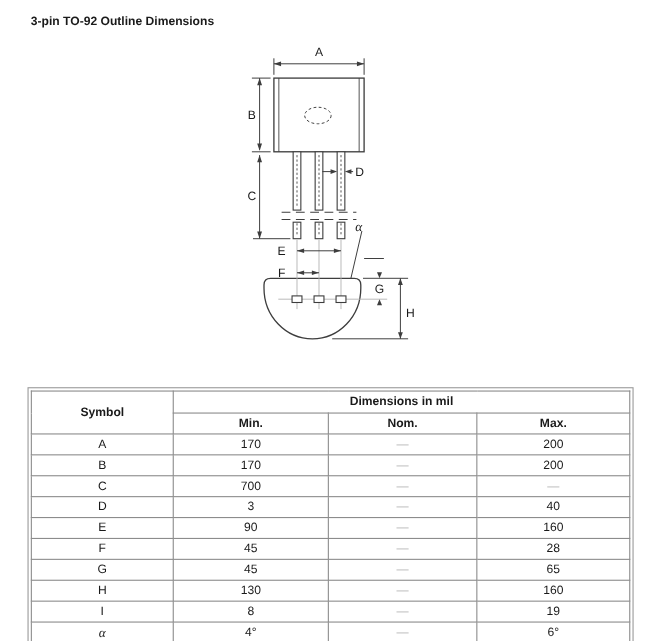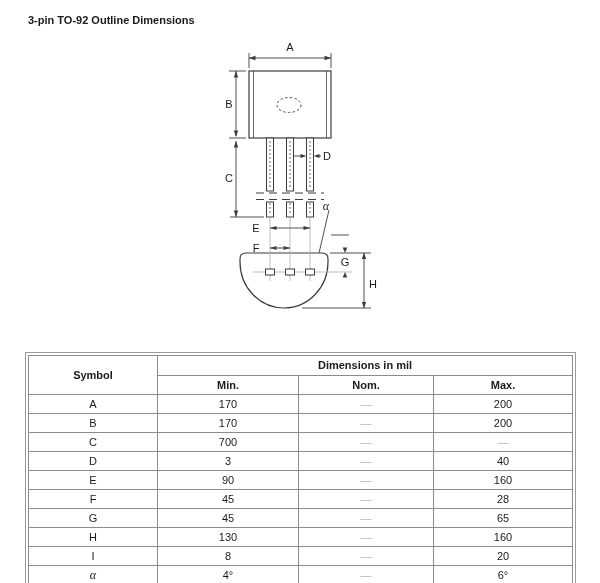--- a/index.html
+++ b/index.html
@@ -221,21 +221,21 @@
     <tr>
       <td>H</td>
       <td>130</td>
       <td class="dash">—</td>
       <td>160</td>
     </tr>
     <tr>
       <td>I</td>
       <td>8</td>
       <td class="dash">—</td>
-      <td>20</td>
+      <td>19</td>
     </tr>
     <tr>
       <td class="greek">α</td>
       <td>4°</td>
       <td class="dash">—</td>
       <td>6°</td>
     </tr>
   </tbody>
 </table>
 

